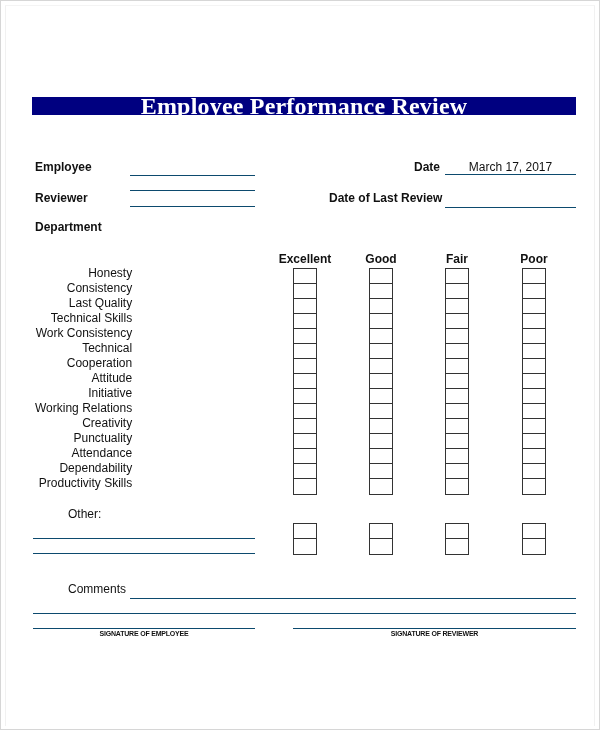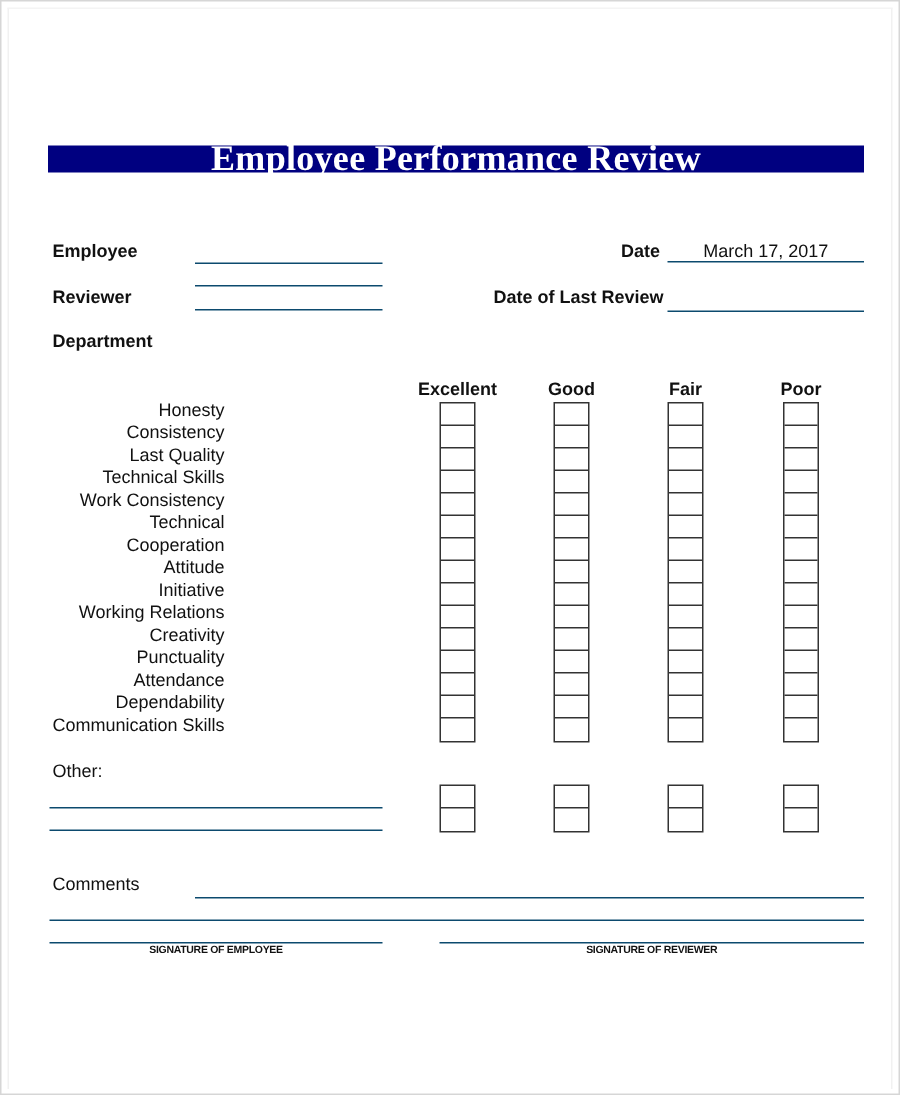--- a/index.html
+++ b/index.html
@@ -21,21 +21,21 @@
     position: absolute; left: 32px; top: 97px; width: 544px; height: 18px;
     background: #000080;
     display: flex; align-items: center; justify-content: center;
   }
   .title-bar .title {
     color: #ffffff; font-family: "Liberation Serif", serif; font-weight: bold;
     font-size: 24px; letter-spacing: 0.2px;
   }
   .abs { position: absolute; }
   .lbl-bold { font-weight: bold; font-size: 12px; line-height: 14px; }
-  .lbl { font-size: 12px; line-height: 14px; }
+  .lbl { font-size: 12px; line-height: 14px; margin-left: 33px; }
   .line-input { position: absolute; height: 14px; border: none; border-bottom: 1px solid #0c4a6e; background: transparent;
     font-family: "Liberation Sans", sans-serif; font-size: 12px; padding: 0; margin: 0; outline: none; text-align: center; color: #111; }
   .col-head { position: absolute; top: 252px; font-weight: bold; font-size: 12px; width: 80px; text-align: center; }
   .criteria { position: absolute; left: 35px; top: 266px; text-align: right; }
   .criteria div { font-size: 12px; height: 15px; line-height: 15px; white-space: nowrap; }
   .box-col { position: absolute; width: 24px; border: 1px solid #333; box-sizing: border-box; }
   .box-col .cell { height: 15px; box-sizing: border-box; border-bottom: 1px solid #333; cursor: pointer; }
   .box-col .cell:last-child { border-bottom: none; }
   .sig-label { position: absolute; font-size: 7px; font-weight: bold; letter-spacing: -0.2px; text-align: center; }
 </style>
@@ -77,21 +77,21 @@
   <div>Work Consistency</div>
   <div>Technical</div>
   <div>Cooperation</div>
   <div>Attitude</div>
   <div>Initiative</div>
   <div>Working Relations</div>
   <div>Creativity</div>
   <div>Punctuality</div>
   <div>Attendance</div>
   <div>Dependability</div>
-  <div>Communication Skills</div>
+  <div>Productivity Skills</div>
 </div>
 
 <div class="box-col" id="col-0" style="left:293px; top:268px;">
     <div class="cell"></div>
     <div class="cell"></div>
     <div class="cell"></div>
     <div class="cell"></div>
     <div class="cell"></div>
     <div class="cell"></div>
     <div class="cell"></div>

